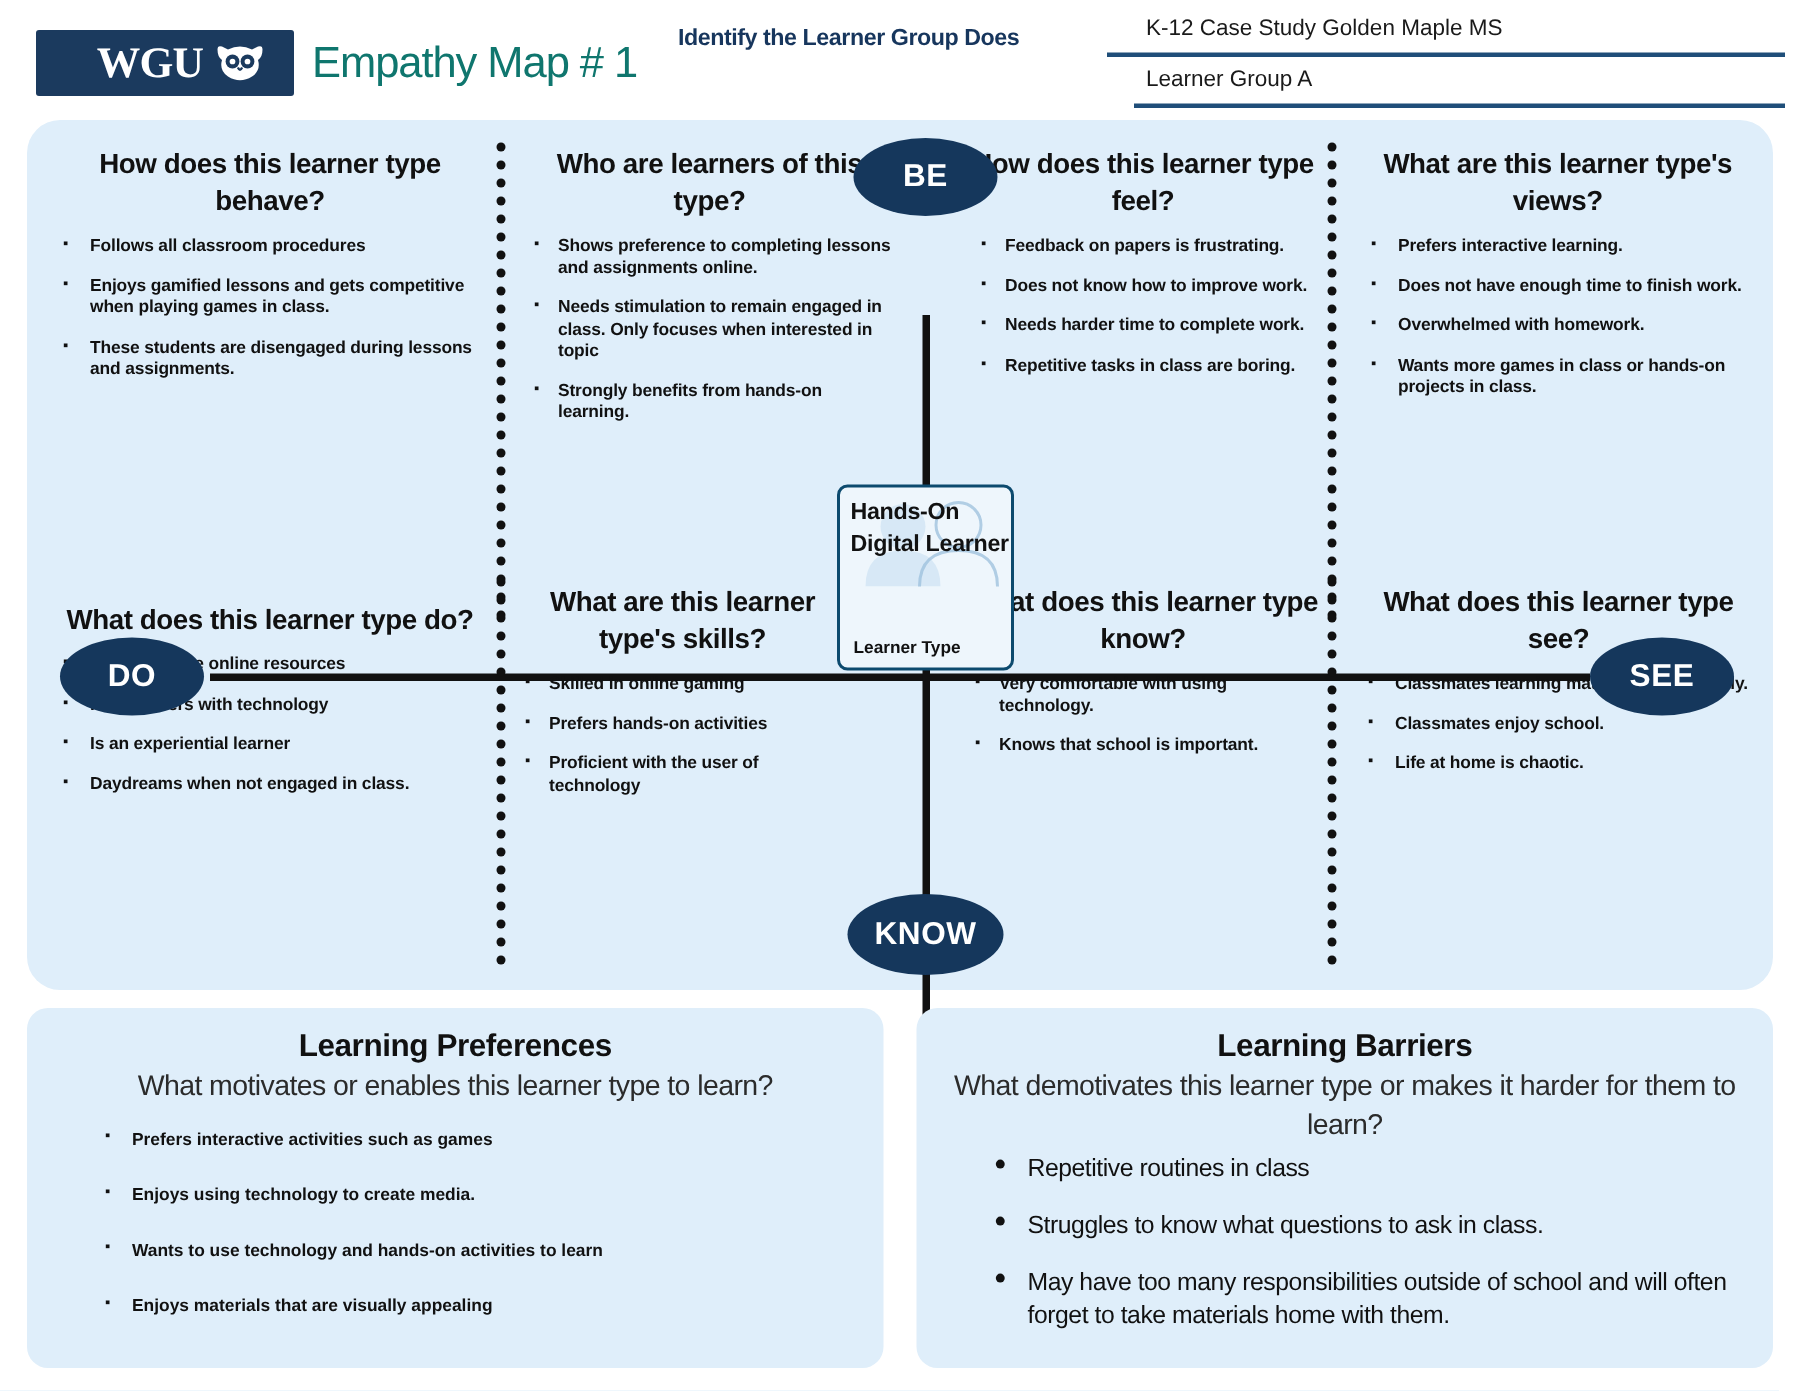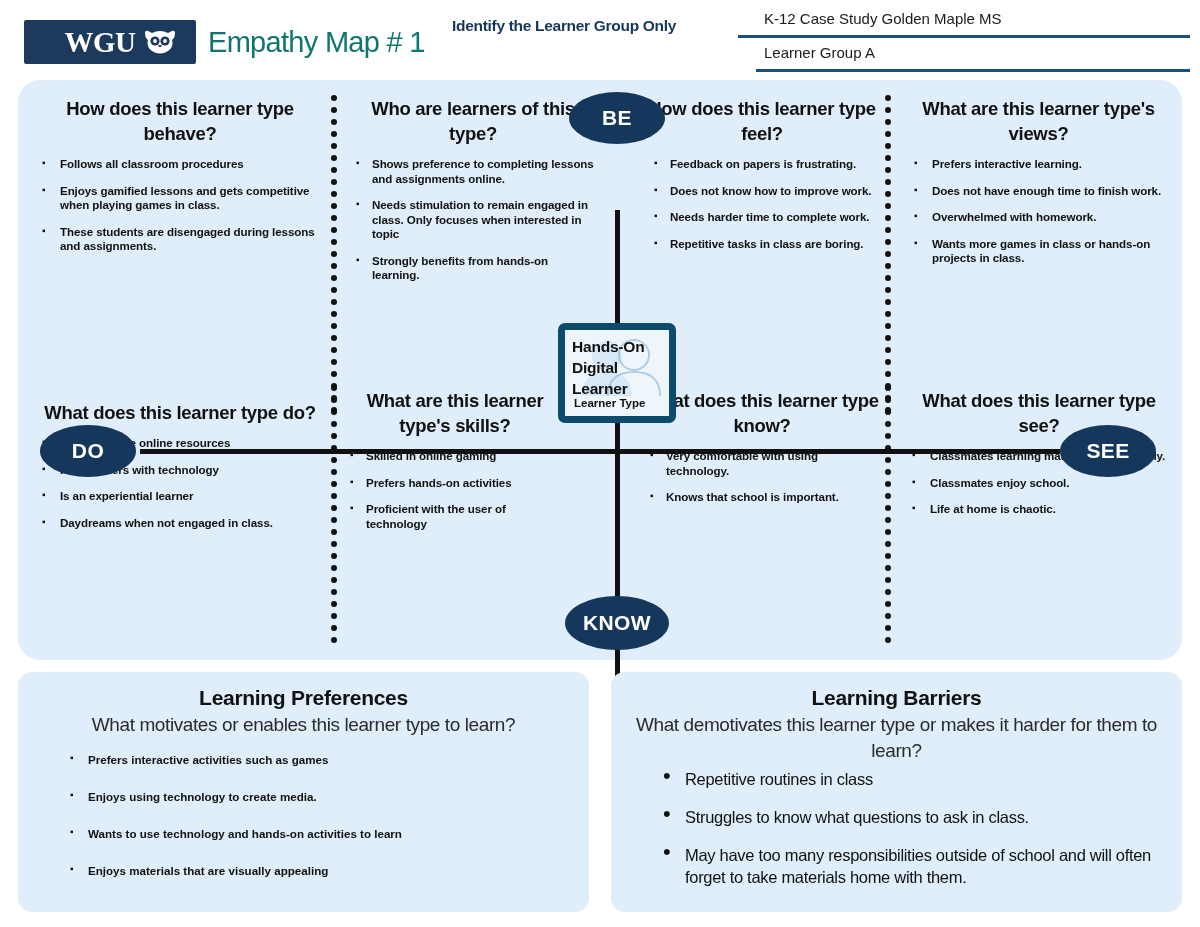--- a/index.html
+++ b/index.html
@@ -143,23 +143,23 @@
   }
   .pill-be   { left: 551px; top: 12px;  width: 96px; height: 52px; }
   .pill-do   { left: 22px;  top: 345px; width: 96px; height: 52px; }
   .pill-see  { left: 1042px;top: 345px; width: 96px; height: 52px; }
   .pill-know { left: 547px; top: 516px; width: 104px; height: 54px; }
 
   
   .center-box {
     position: absolute;
     left: 540px; top: 243px;
-    width: 118px; height: 100px;
+    width: 118px; height: 124px;
     background: #eef6fc;
-    border: 7px solid #0c4a6e;
+    border: 2px solid #0c4a6e;
     border-radius: 7px;
     z-index: 6;
     overflow: hidden;
   }
   .person-icon {
     position: absolute;
     right: 5px; top: 6px;
     width: 60px; height: 62px;
     opacity: 0.75;
   }
@@ -310,21 +310,21 @@
       <circle cx="22" cy="12" r="4.6" fill="#1b3a5e"></circle>
       <circle cx="12" cy="12" r="1.9" fill="#ffffff"></circle>
       <circle cx="22" cy="12" r="1.9" fill="#ffffff"></circle>
       <path d="M15.6 16 Q17 19 18.4 16" stroke="#1b3a5e" stroke-width="1.6" fill="none"></path>
     </svg>
   </div>
 
   <div class="title">Empathy Map # 1</div>
 
   <div class="field-labels">
-    <div class="field-label">Identify the Learner Group Only</div>
+    <div class="field-label">Identify the Learner Group Does</div>
   </div>
 
   <div class="field-values">
     <div class="field-row">
       <div class="field-value">K-12 Case Study Golden Maple MS</div>
       <div class="field-rule rule-a"></div>
     </div>
     <div class="field-row row2">
       <div class="field-value">Learner Group A</div>
       <div class="field-rule rule-b"></div>

